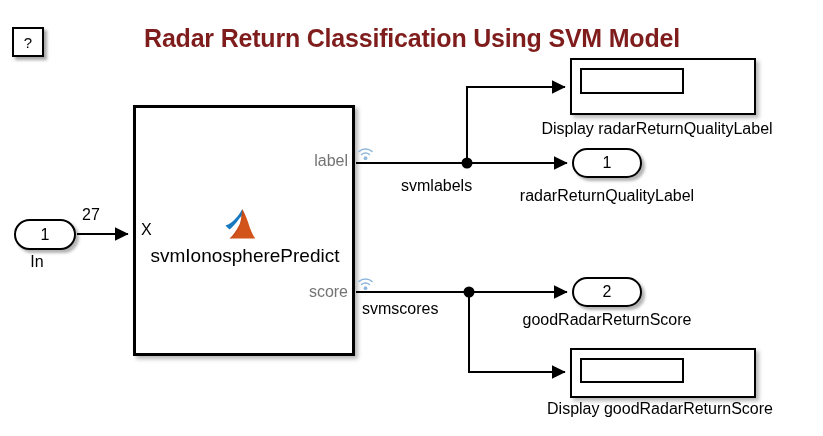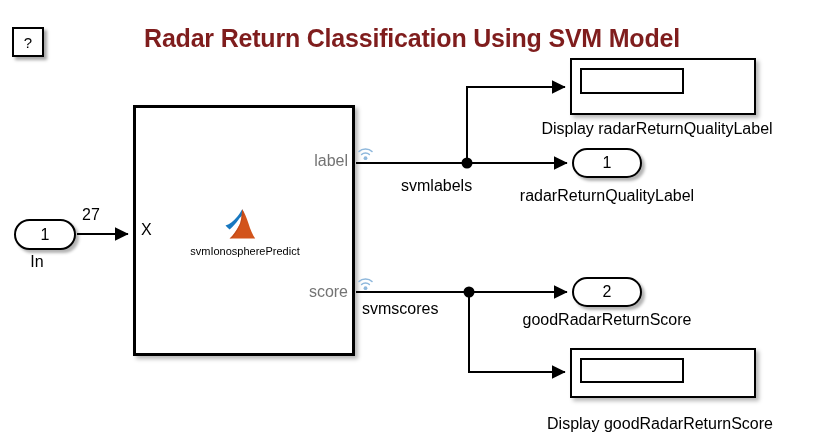--- a/index.html
+++ b/index.html
@@ -83,21 +83,21 @@
   }
   .port-label-level { left: 260px; top: 152px; width: 88px; }
   .port-score-level { left: 258px; top: 283px; width: 90px; }
 
   .block-name {
     position: absolute;
     left: 140px;
     top: 245px;
     width: 210px;
     text-align: center;
-    font-size: 11px;
+    font-size: 19px;
     color: #000;
     white-space: nowrap;
   }
 
   
   .matlab-logo {
     position: absolute;
     left: 224px;
     top: 207px;
     width: 36px;
@@ -126,21 +126,21 @@
     position: absolute;
     font-size: 16px;
     color: #000;
     text-align: center;
     white-space: nowrap;
   }
   .lbl-in       { left: 6px;  top: 253px; width: 62px; }
   .lbl-out1     { left: 457px; top: 187px; width: 300px; }
   .lbl-out2     { left: 457px; top: 311px; width: 300px; }
   .lbl-disp1    { left: 497px; top: 120px; width: 320px; }
-  .lbl-disp2    { left: 497px; top: 400px; width: 326px; margin-top: 15px; }
+  .lbl-disp2    { left: 497px; top: 400px; width: 326px; }
 
   
   .display-block {
     position: absolute;
     background: #ffffff;
     border: 2px solid #000000;
     box-sizing: border-box;
     box-shadow: 3px 3px 4px rgba(0,0,0,0.28);
   }
   .display-1 { left: 570px; top: 58px; width: 186px; height: 57px; }

